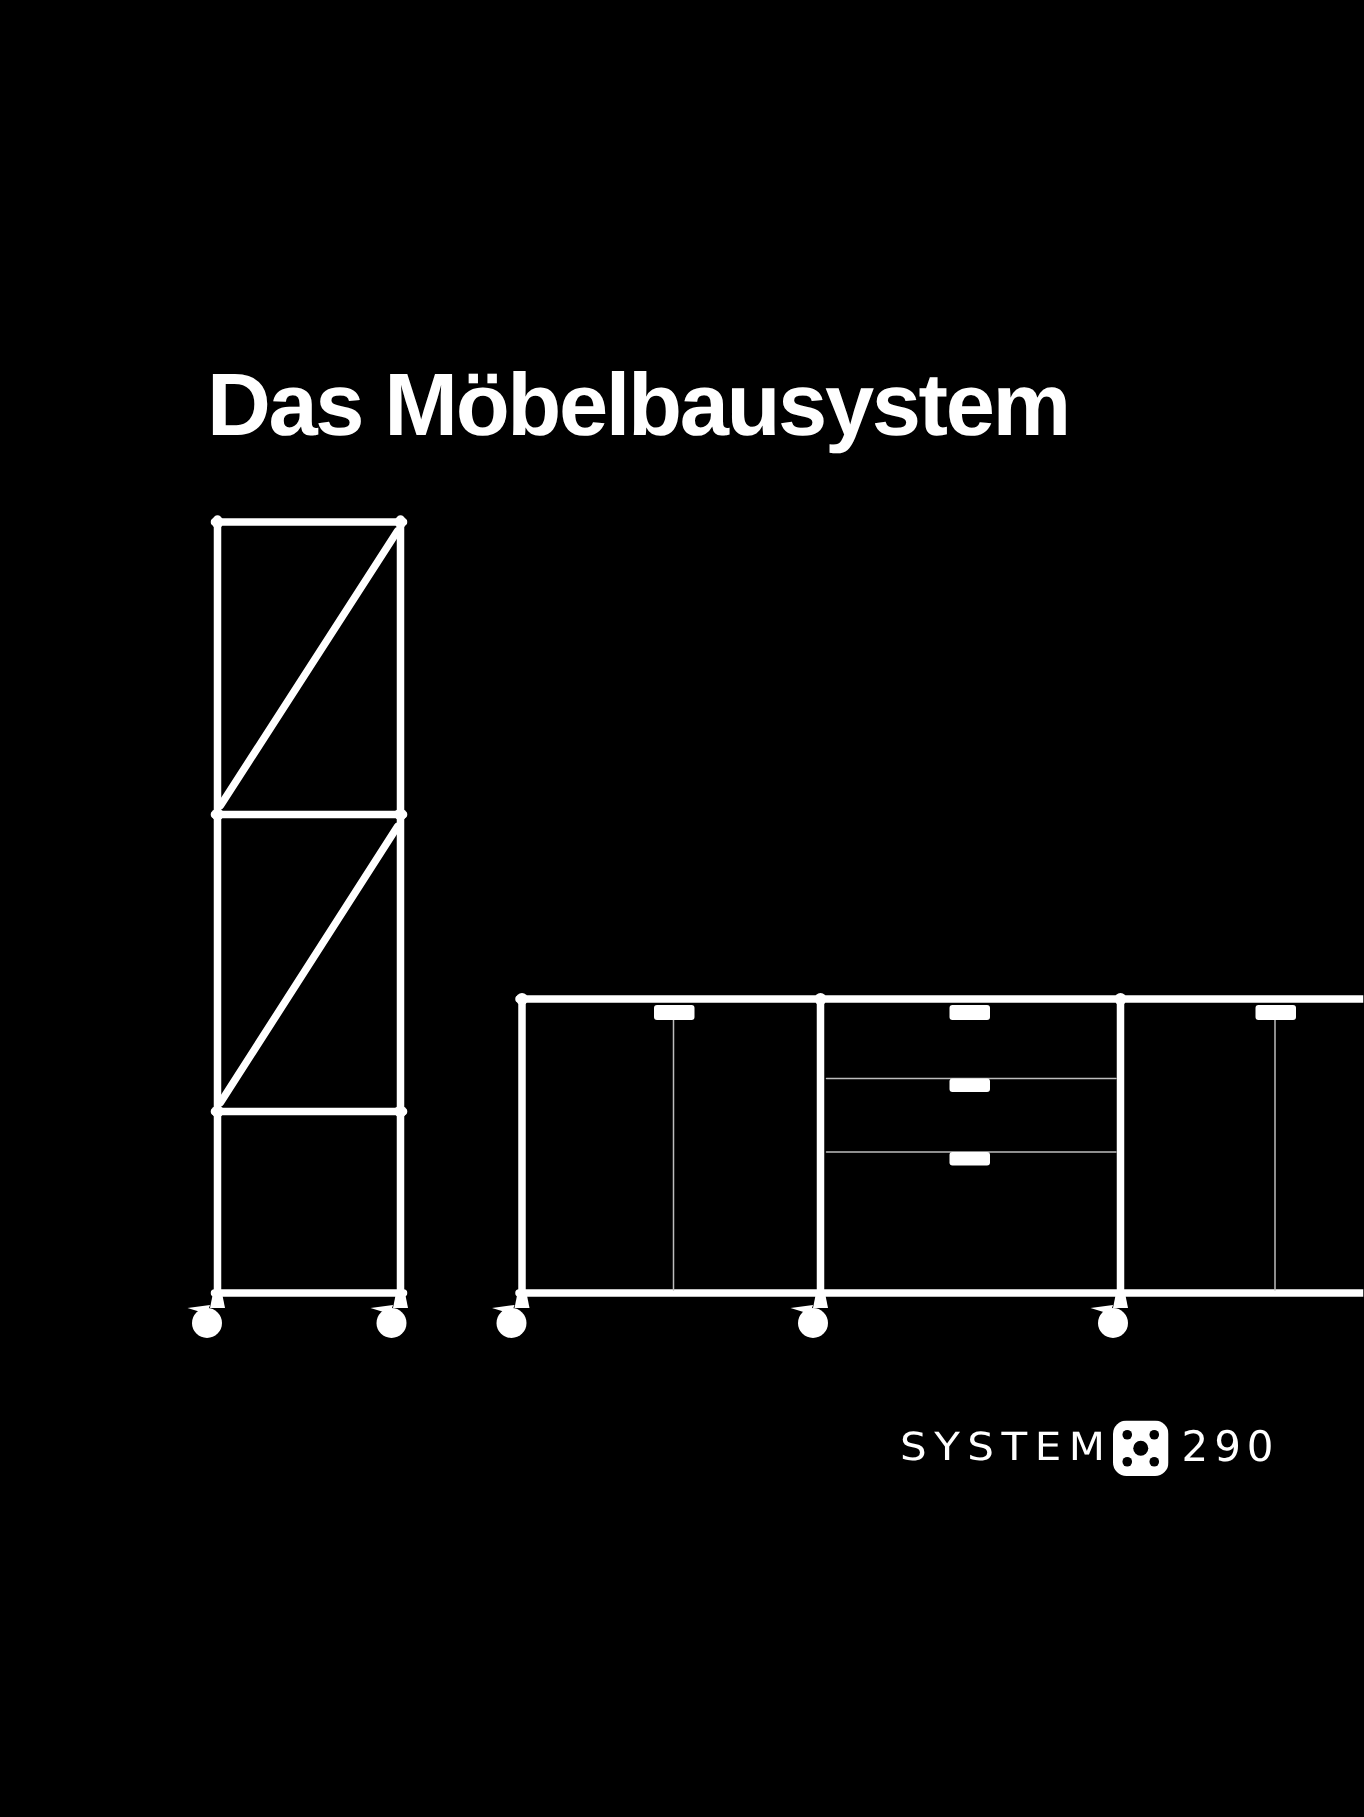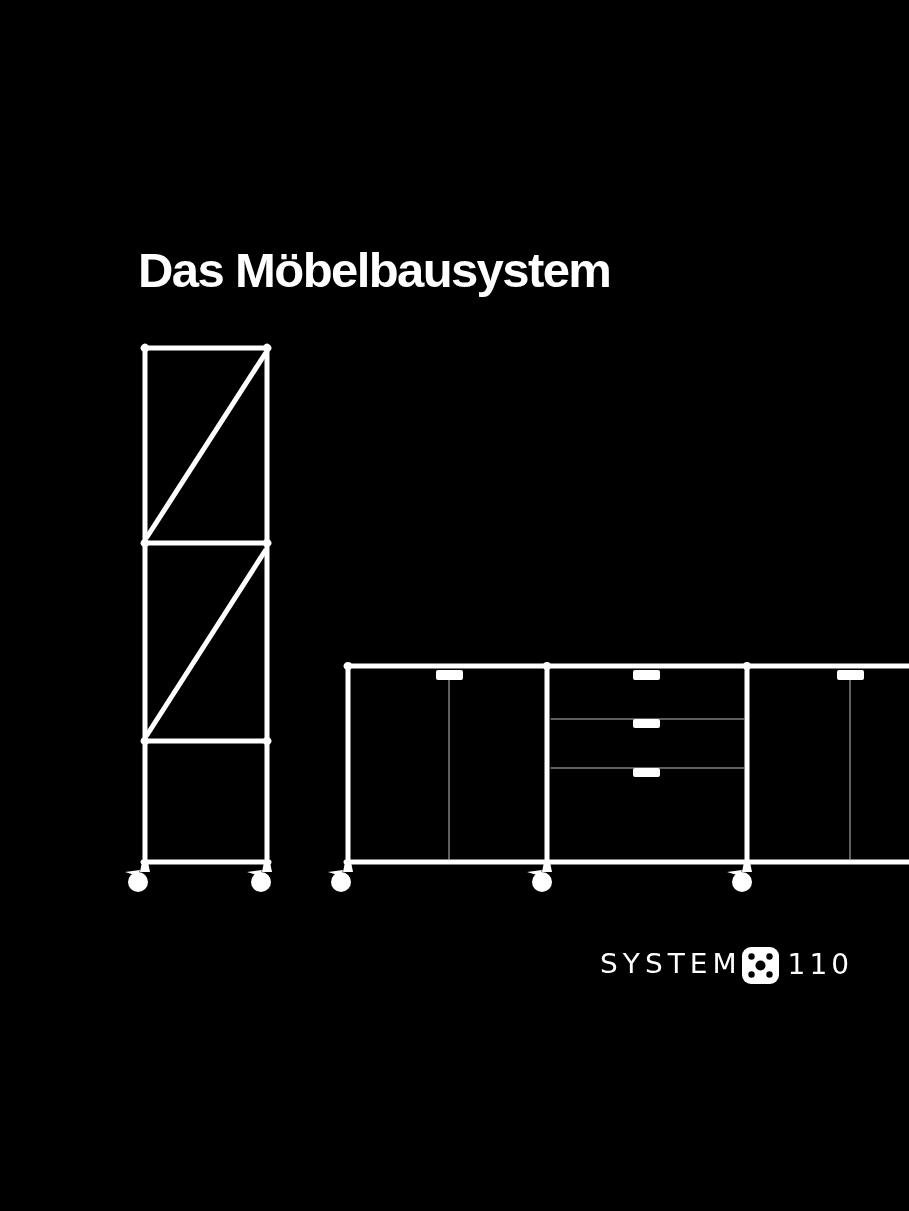--- a/index.html
+++ b/index.html
@@ -14,21 +14,21 @@
       overflow: hidden;
       background: #000000;
     }
     .title {
       position: absolute;
       left: 138px;
       top: 232px;
       margin: 0;
       font-family: "Liberation Sans", sans-serif;
       font-weight: 700;
-      font-size: 49px;
+      font-size: 59px;
       line-height: 76px;
       letter-spacing: -1.6px;
       color: #ffffff;
       white-space: nowrap;
     }
     .drawing {
       position: absolute;
       left: 0;
       top: 0;
       width: 909px;
@@ -159,14 +159,14 @@
 <div class="logo">
   <span class="logo-word">SYSTEM</span>
   <svg class="logo-icon" viewBox="0 0 37 37" xmlns="http://www.w3.org/2000/svg">
     <rect x="0" y="0" width="37" height="37" rx="9" fill="#ffffff"></rect>
     <circle cx="9.5" cy="9.5" r="3.2" fill="#000000"></circle>
     <circle cx="27.5" cy="9.5" r="3.2" fill="#000000"></circle>
     <circle cx="9.5" cy="27.5" r="3.2" fill="#000000"></circle>
     <circle cx="27.5" cy="27.5" r="3.2" fill="#000000"></circle>
     <circle cx="18.5" cy="18.5" r="5" fill="#000000"></circle>
   </svg>
-  <span class="logo-num">110</span>
+  <span class="logo-num">290</span>
 </div>
 
 </body></html>

